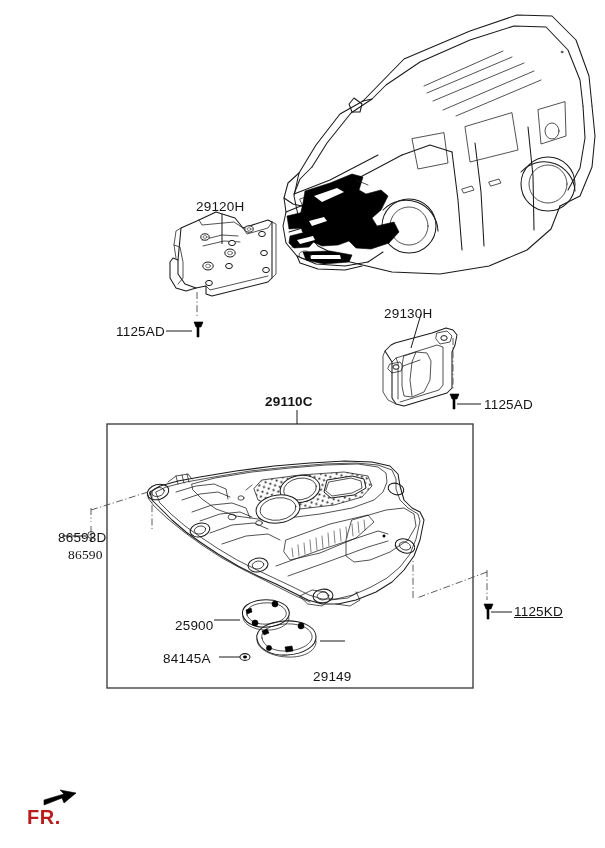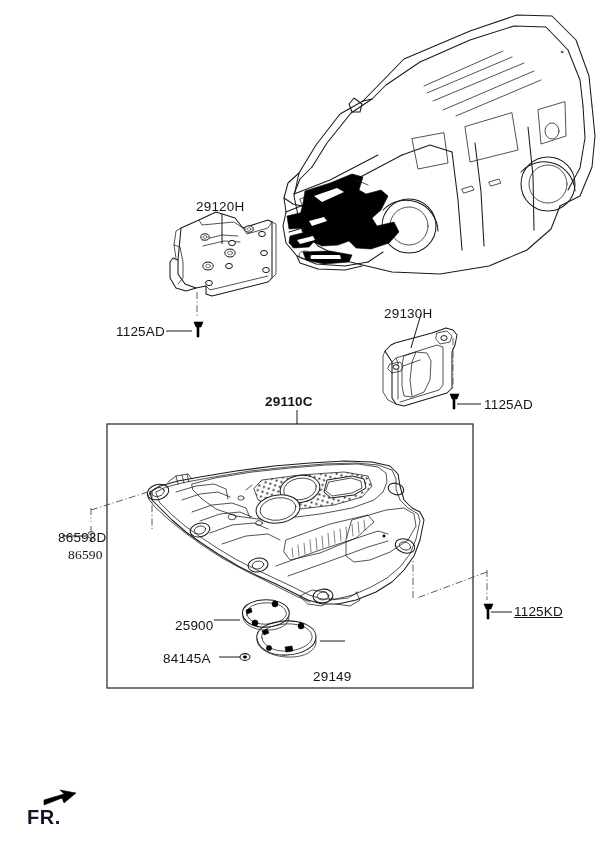--- a/index.html
+++ b/index.html
@@ -37,21 +37,21 @@
     color: #141414;
     white-space: nowrap;
     line-height: 15px;
   }
   .lbl.two-line { line-height: 17px; margin-left: 43px; }
   .fr-mark {
     position: absolute;
     font-family: "Liberation Sans", sans-serif;
     font-size: 20px;
     font-weight: 700;
-    color: #0f172a;
+    color: #b91c1c;
     letter-spacing: 0.5px;
   }
 </style>
 </head>
 <body>
 
 <div id="diagram-root">
 
   <svg class="layer" viewBox="0 0 605 848">
     <defs>

